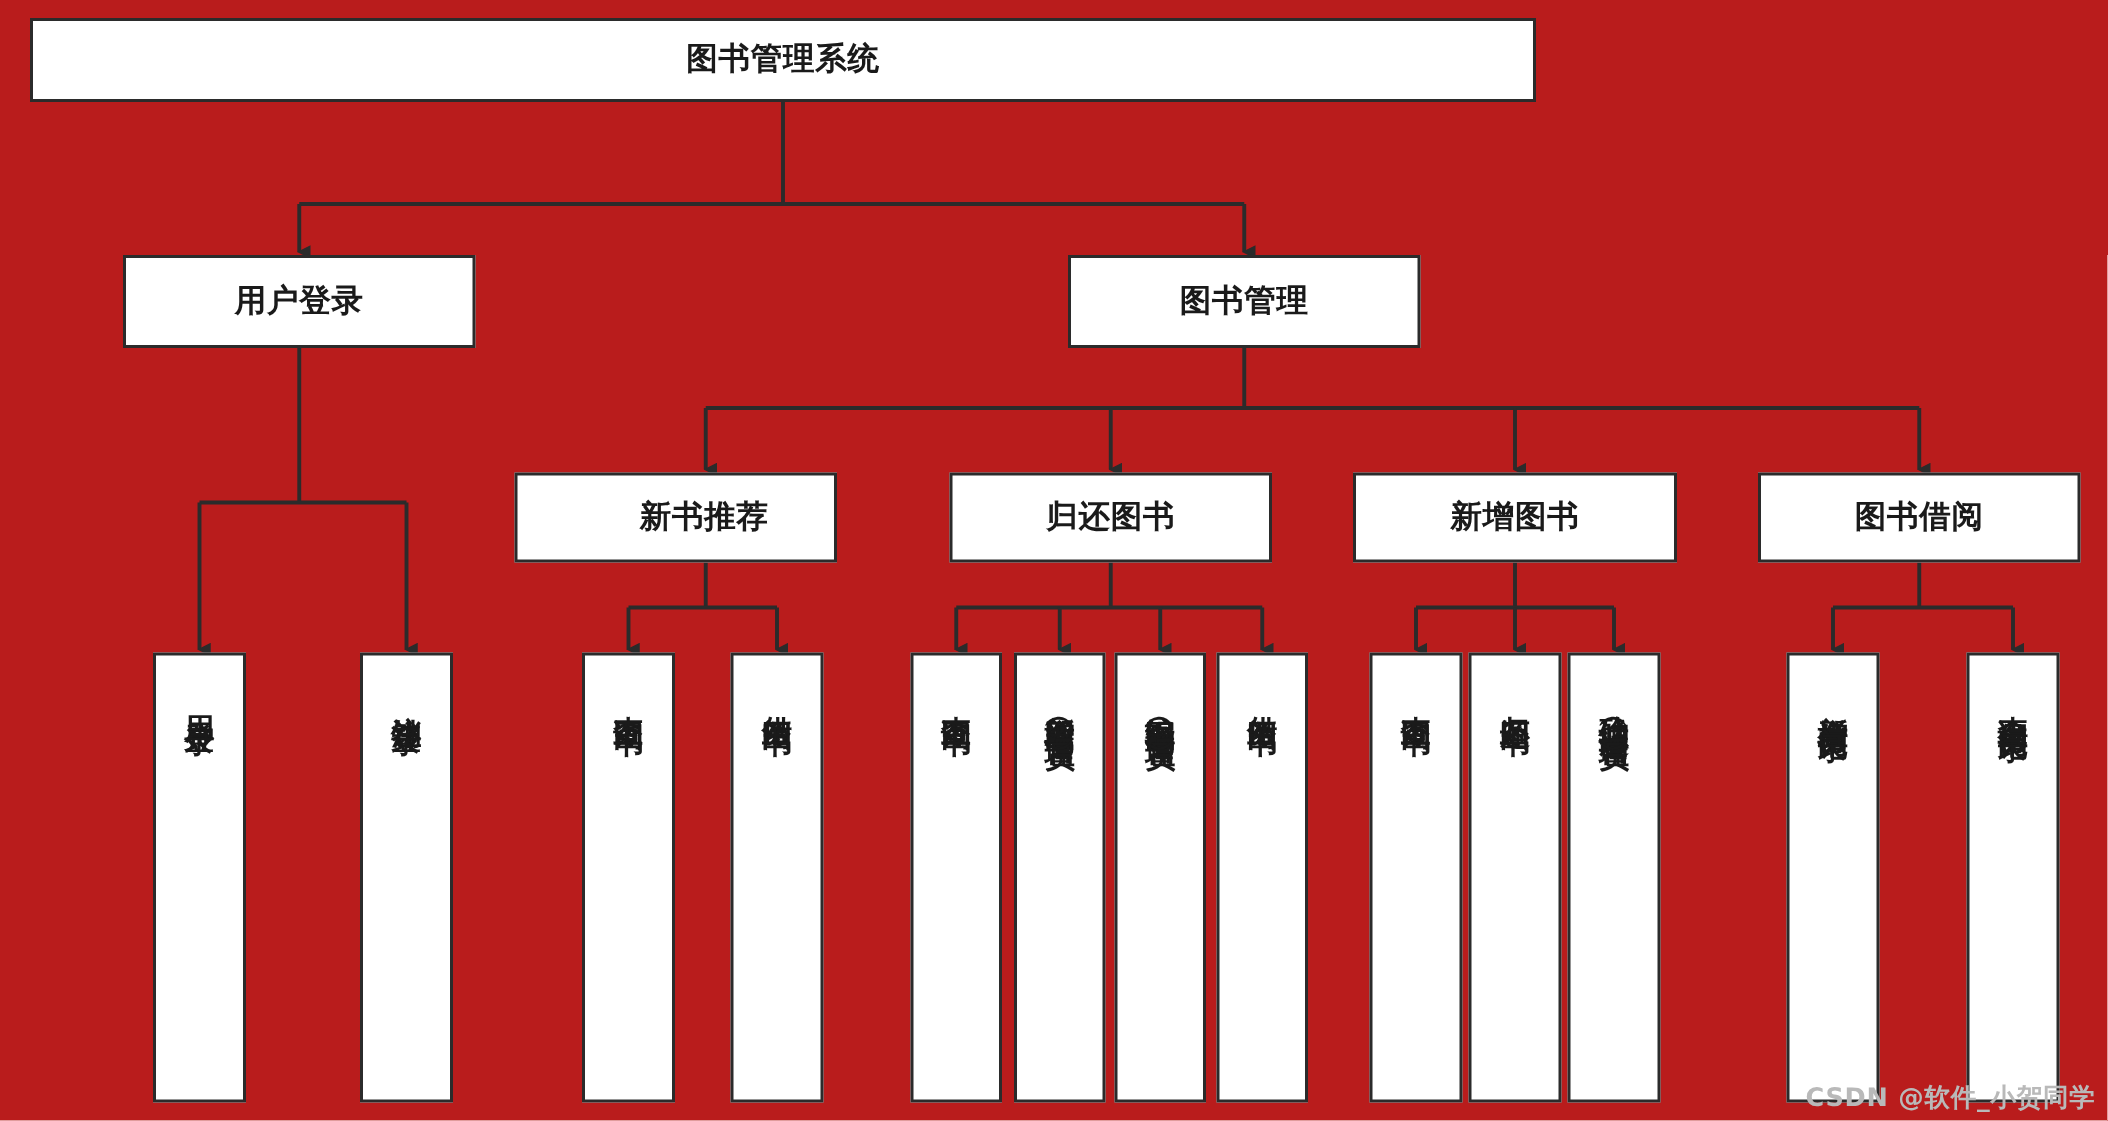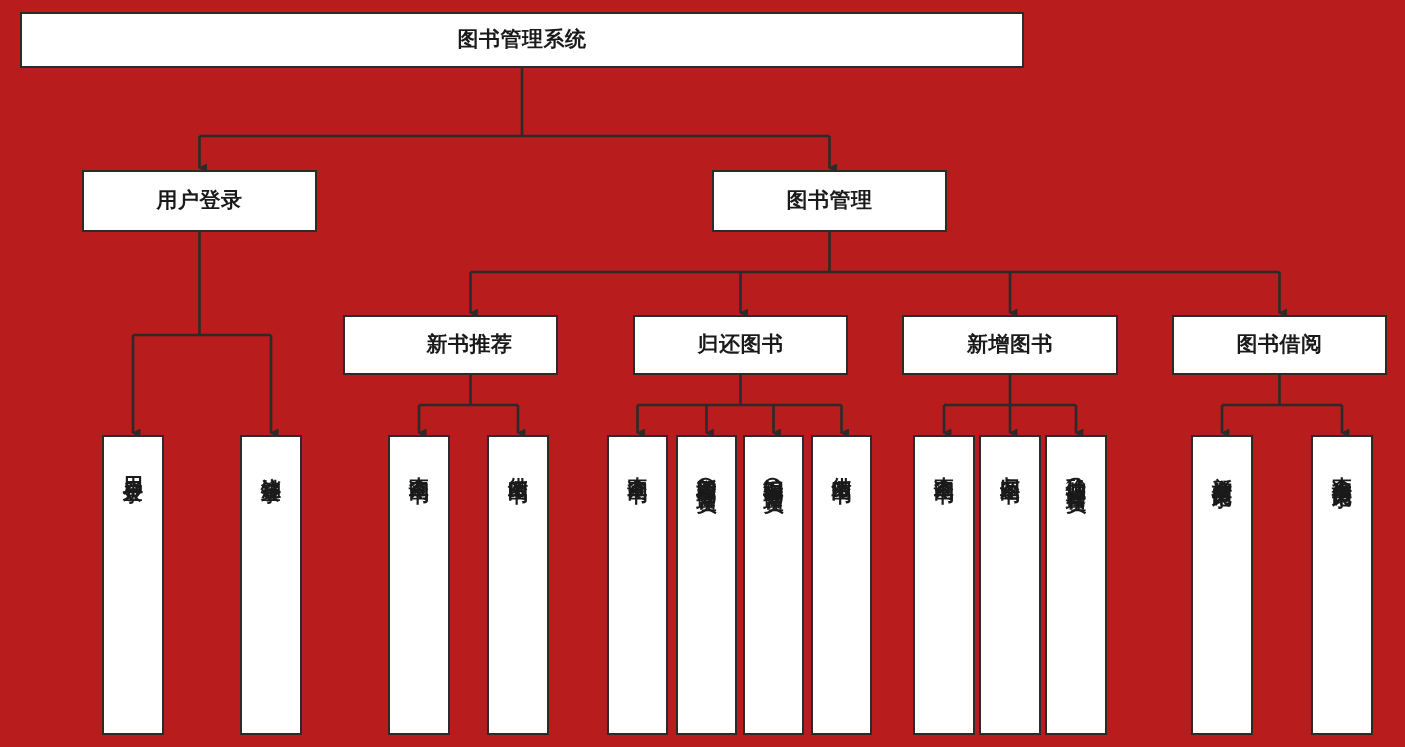--- a/index.html
+++ b/index.html
@@ -171,13 +171,14 @@
         <span class="node-label">确认归还（管理员）</span>
       </div>
       <div class="node vert" style="left: 1191px; top: 435px; width: 62px; height: 300px;">
         <span class="node-label">新增借阅记录</span>
       </div>
       <div class="node vert" style="left: 1311px; top: 435px; width: 62px; height: 300px;">
         <span class="node-label">查询借阅记录</span>
       </div>
     </div>
 
+  <div class="watermark">CSDN @软件_小贺同学</div>
 </div>
 
 </body></html>

